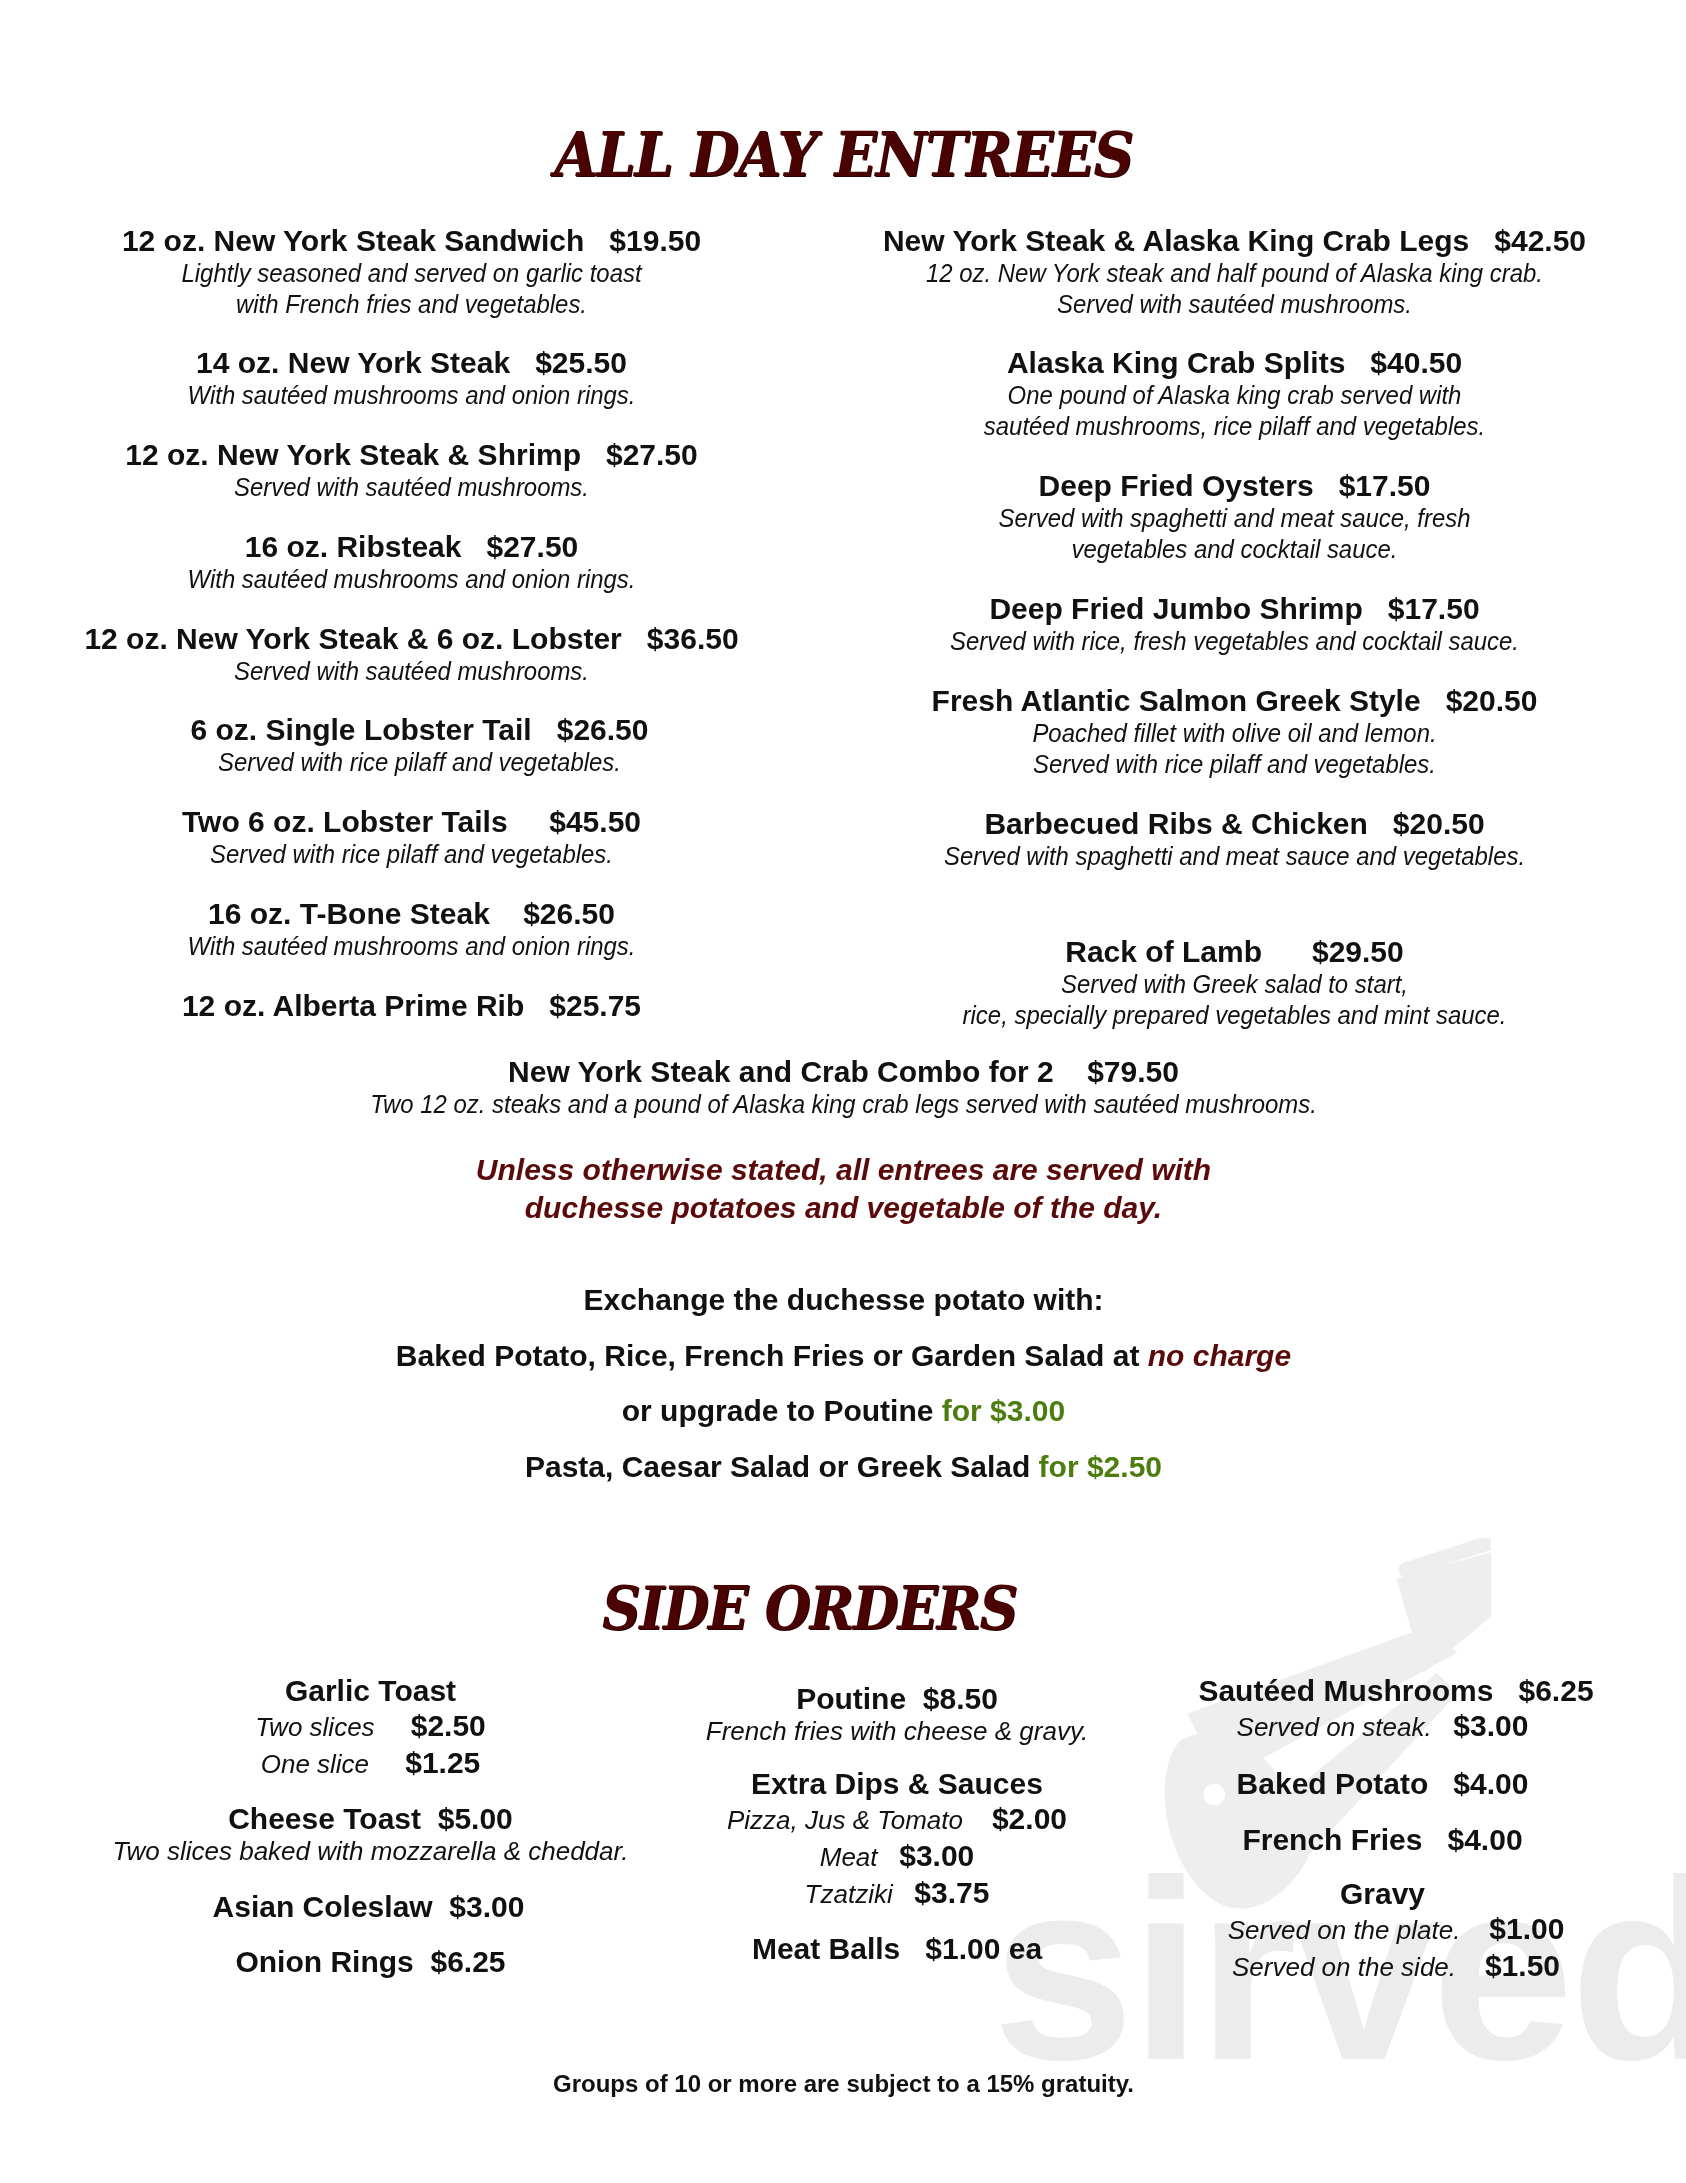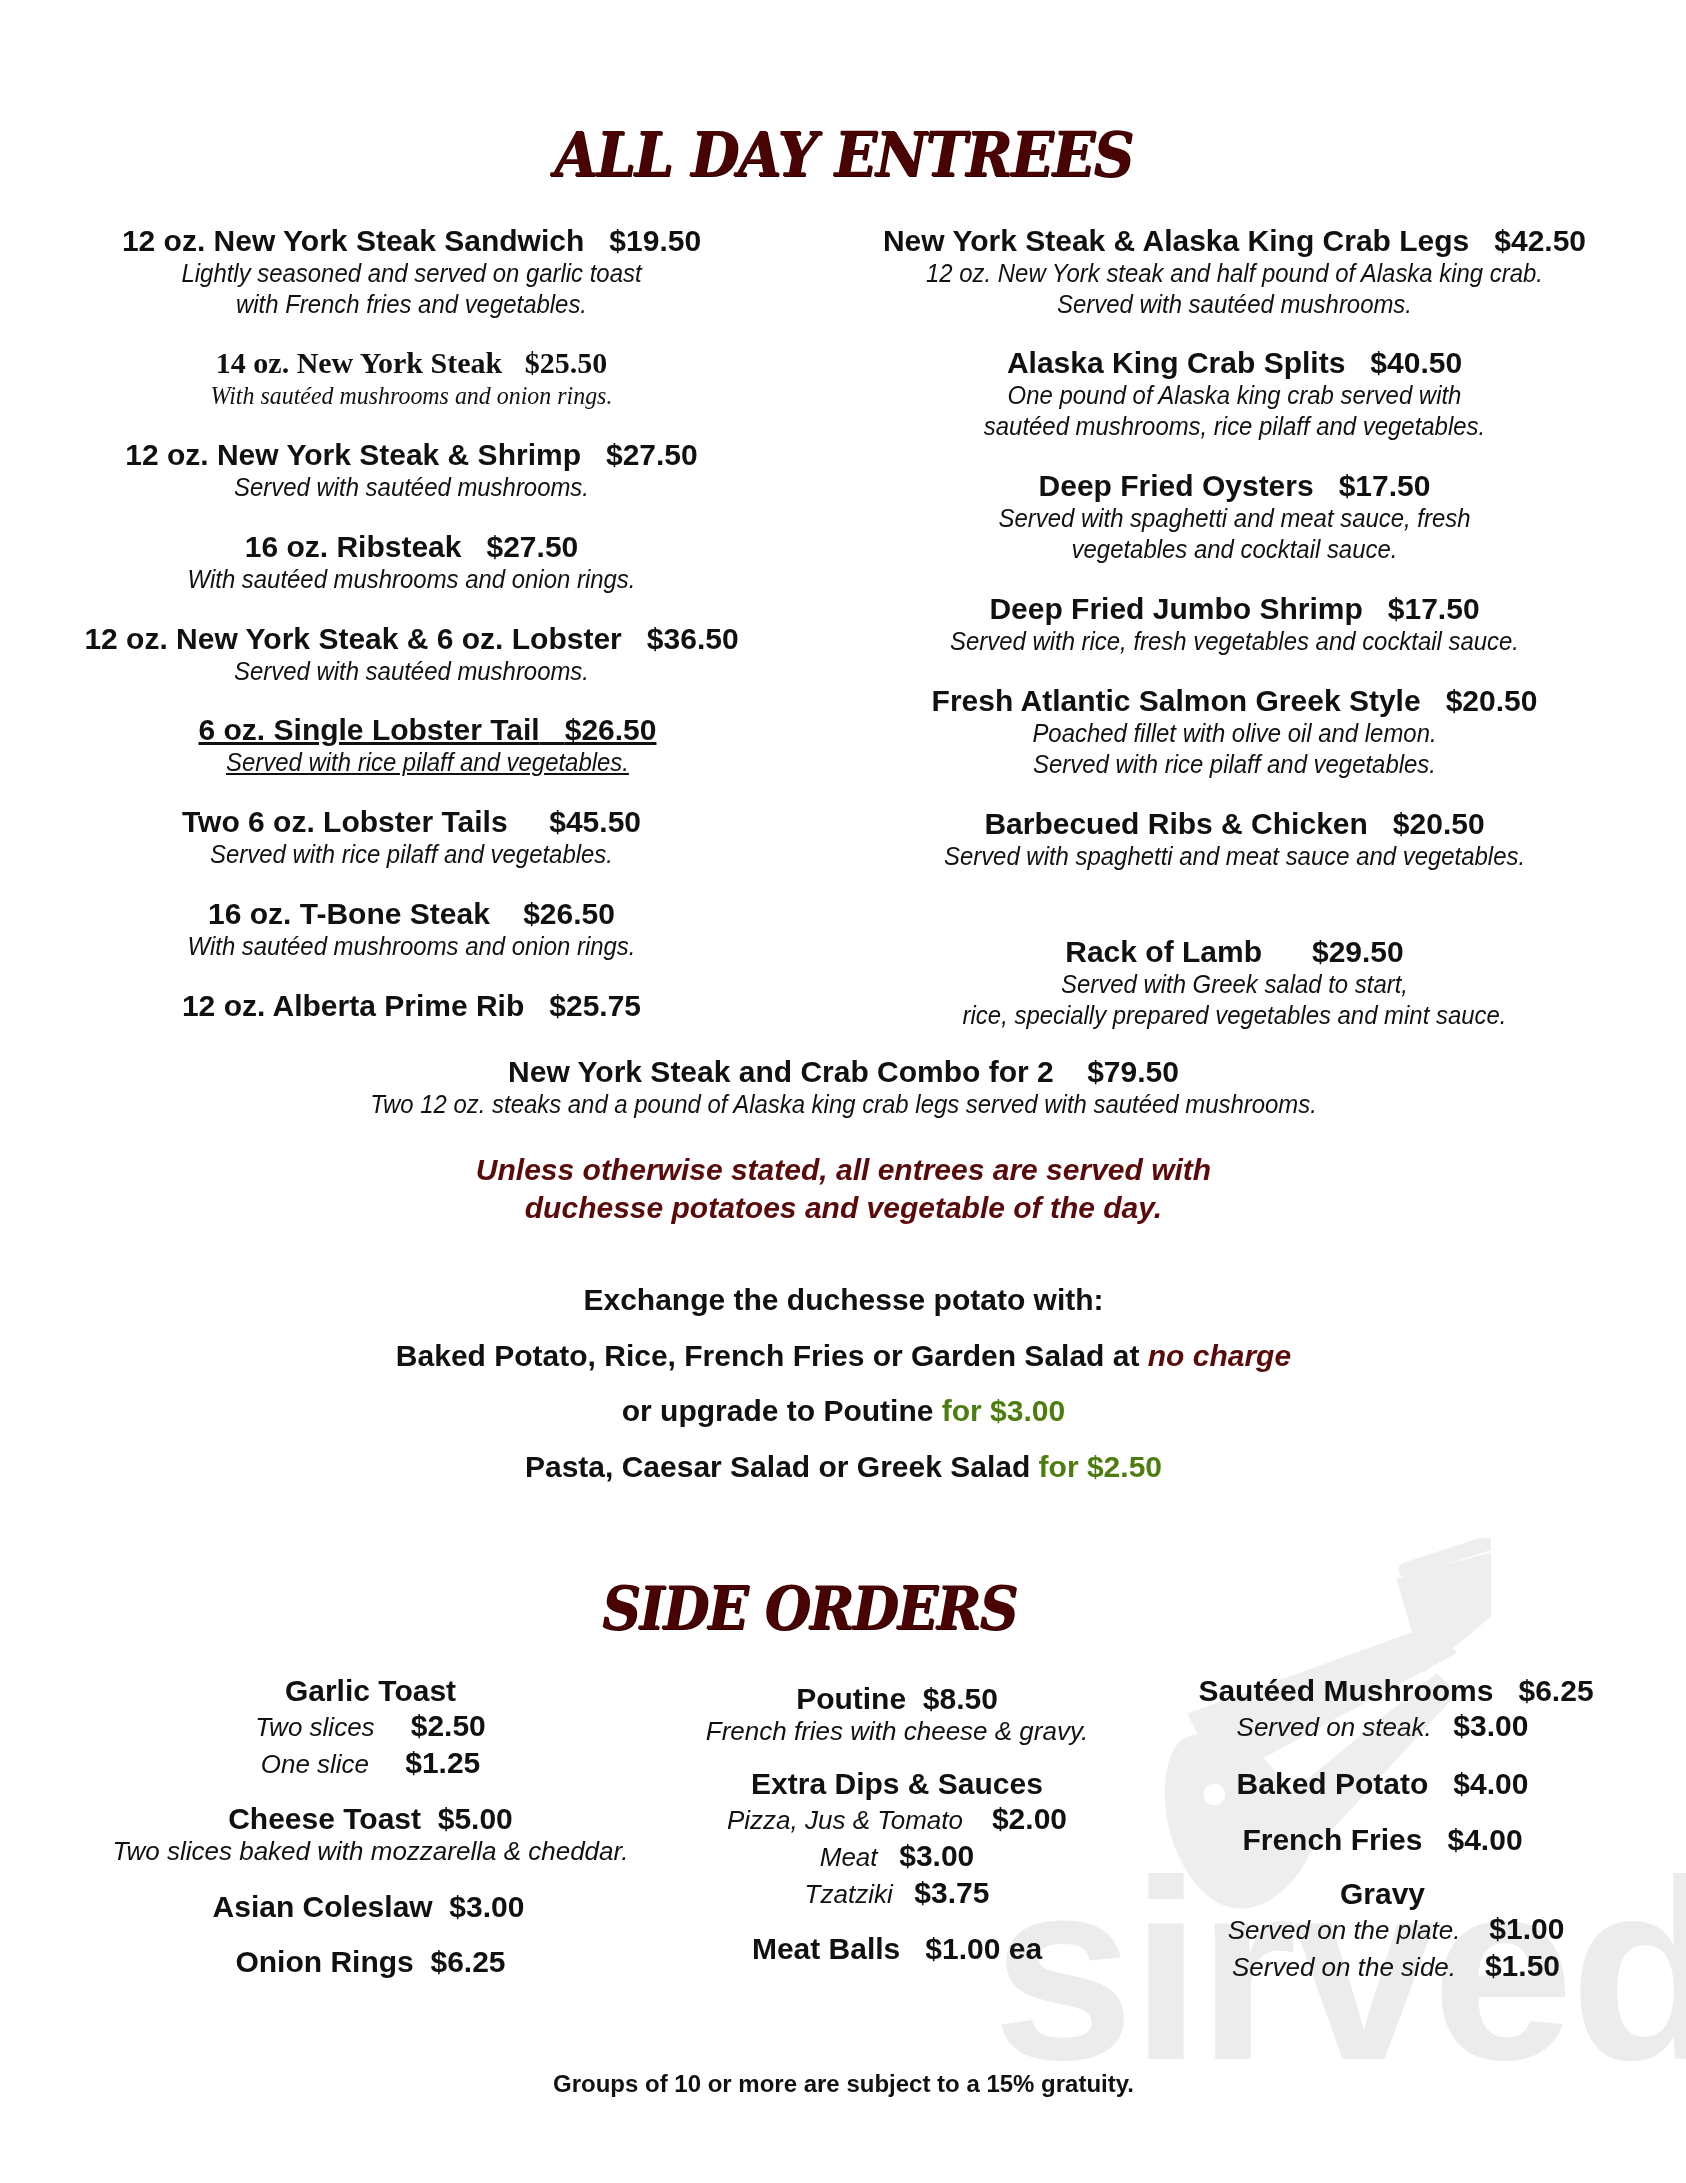--- a/index.html
+++ b/index.html
@@ -40,37 +40,37 @@
 
 <div class="abs center" style="left:0;width:1687px;top:108px;">
   <span class="title" style="display:inline-block;font-size:62px;line-height:67px;">ALL DAY ENTREES</span>
 </div>
 
 <div class="item" style="left:0;width:823px;top:223px;">
   <div class="h"><span>12 oz. New York Steak Sandwich</span>   <span>$19.50</span></div>
   <div class="d">Lightly seasoned and served on garlic toast</div>
   <div class="d">with French fries and vegetables.</div>
 </div>
-<div class="item" style="left:0;width:823px;top:345px;font-family:Liberation Serif, serif;">
+<div class="item" style="left:0;width:823px;top:345px;">
   <div class="h"><span>14 oz. New York Steak</span>   <span>$25.50</span></div>
   <div class="d">With sautéed mushrooms and onion rings.</div>
 </div>
 <div class="item" style="left:0;width:823px;top:437px;">
   <div class="h"><span>12 oz. New York Steak &amp; Shrimp</span>   <span>$27.50</span></div>
   <div class="d">Served with sautéed mushrooms.</div>
 </div>
 <div class="item" style="left:0;width:823px;top:529px;">
   <div class="h"><span>16 oz. Ribsteak</span>   <span>$27.50</span></div>
   <div class="d">With sautéed mushrooms and onion rings.</div>
 </div>
 <div class="item" style="left:0;width:823px;top:621px;">
   <div class="h"><span>12 oz. New York Steak &amp; 6 oz. Lobster</span>   <span>$36.50</span></div>
   <div class="d">Served with sautéed mushrooms.</div>
 </div>
-<div class="item" style="left:16px;width:823px;top:712px;text-decoration:underline;">
+<div class="item" style="left:8px;width:823px;top:712px;">
   <div class="h"><span>6 oz. Single Lobster Tail</span>   <span>$26.50</span></div>
   <div class="d">Served with rice pilaff and vegetables.</div>
 </div>
 <div class="item" style="left:0;width:823px;top:804px;">
   <div class="h"><span>Two 6 oz. Lobster Tails</span>     <span>$45.50</span></div>
   <div class="d">Served with rice pilaff and vegetables.</div>
 </div>
 <div class="item" style="left:0;width:823px;top:896px;">
   <div class="h"><span>16 oz. T-Bone Steak</span>    <span>$26.50</span></div>
   <div class="d">With sautéed mushrooms and onion rings.</div>

